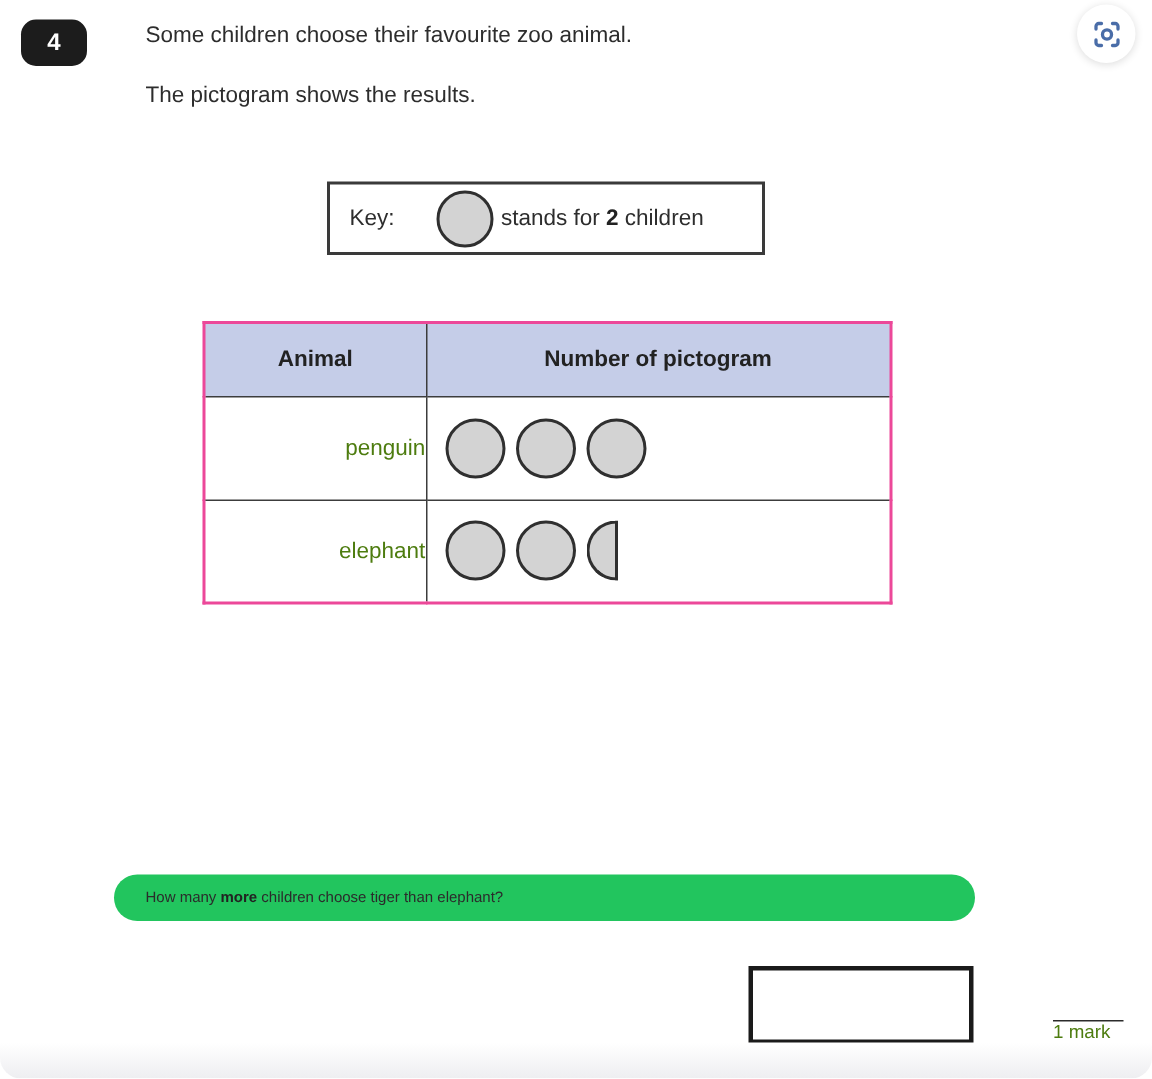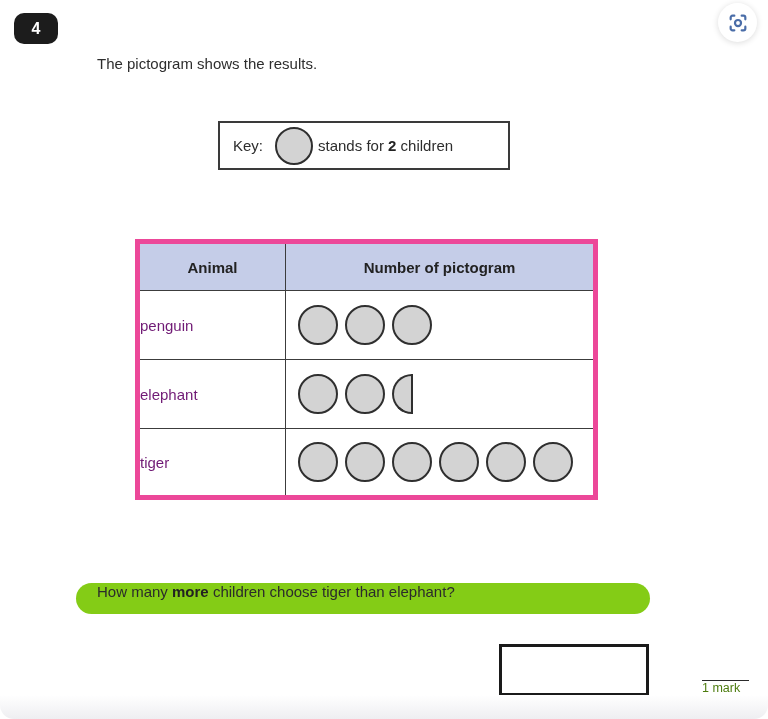--- a/index.html
+++ b/index.html
@@ -56,21 +56,21 @@
     position: absolute;
     left: 218px; top: 121px;
     width: 292px; height: 49px;
     border: 2px solid #3a3a3a;
     background: #ffffff;
     box-sizing: border-box;
     display: flex; align-items: center;
     padding: 0 13px;
     font-size: 15px;
   }
-  .key-label { margin-right: 12px; }
+  .key-label { margin-right: 28px; }
   .key-circle {
     width: 38px; height: 38px;
     border-radius: 50%;
     background: #d3d3d3;
     border: 2.5px solid #2f2f2f;
     box-sizing: border-box;
     flex: 0 0 auto;
     margin-right: 5px;
   }
   .bold { font-weight: bold; color: #222; }
@@ -79,33 +79,33 @@
     position: absolute;
     left: 135px; top: 214px;
     border-collapse: collapse;
     table-layout: fixed;
   }
   .pictogram-table th, .pictogram-table td {
     border: 1.5px solid #3c3c3c;
     box-sizing: border-box;
     padding: 0;
   }
-  .pictogram-table { border: 5px solid #ec4899; margin-top: 25px; }
+  .pictogram-table { border: 2px solid #ec4899; }
   .col-animal { width: 148px; }
   .col-symbols { width: 310px; }
   .pictogram-table th {
     height: 49px;
     background: #c5cde8;
     font-size: 15px;
     font-weight: bold;
     color: #222;
     text-align: center;
   }
   .pictogram-table td { height: 69px; background: #ffffff; }
-  .animal-cell { text-align: left; font-size: 15px; color: #701a75; }
+  .animal-cell { text-align: right; font-size: 15px; color: #4d7c0f; }
   .symbol-wrap {
     display: flex; align-items: center;
     gap: 7px;
     padding-left: 12px;
   }
   .circle {
     width: 40px; height: 40px;
     border-radius: 50%;
     background: #d3d3d3;
     border: 2.5px solid #2f2f2f;
@@ -118,26 +118,26 @@
     background: #d3d3d3;
     border: 2.5px solid #2f2f2f;
     box-sizing: border-box;
     flex: 0 0 auto;
   }
   
   .question-pill {
     position: absolute;
     left: 76px; top: 583px;
     width: 574px; height: 31px;
-    background: #84cc16;
+    background: #22c55e;
     border-radius: 16px;
-    display: flex; 
+    display: flex; align-items: center;
     padding-left: 21px;
     box-sizing: border-box;
-    font-size: 15px;
+    font-size: 10px;
     color: #2b2b2b;
   }
   
   .answer-box {
     position: absolute;
     left: 499px; top: 644px;
     width: 150px; height: 52px;
     border: 3px solid #1a1a1a;
     background: #ffffff;
     box-sizing: border-box;
@@ -155,20 +155,21 @@
 </style>
 </head>
 <body>
 
 <div class="page">
 
   <div class="q-badge">
     <span>4</span>
   </div>
 
+  <div class="intro-1">Some children choose their favourite zoo animal.</div>
   <div class="intro-2">The pictogram shows the results.</div>
 
   <button class="scan-btn">
     <span style="display:flex">
       <svg width="22" height="22" viewBox="0 0 24 24" fill="none" stroke="#4a6da8" stroke-width="2.4" stroke-linecap="round" stroke-linejoin="round">
         <path d="M4 8 V6 a2 2 0 0 1 2 -2 h2"></path>
         <path d="M16 4 h2 a2 2 0 0 1 2 2 v2"></path>
         <path d="M20 16 v2 a2 2 0 0 1 -2 2 h-2"></path>
         <path d="M8 20 H6 a2 2 0 0 1 -2 -2 v-2"></path>
         <circle cx="12" cy="12" r="3.3"></circle>
@@ -211,33 +212,20 @@
       <td class="animal-cell"><span>elephant</span></td>
       <td>
             <div class="symbol-wrap">
               <span class="circle"></span>
               <span class="circle"></span>
               <span class="half-circle"></span>
             </div>
           </td>
     </tr>
 
-    <tr>
-      <td class="animal-cell"><span>tiger</span></td>
-      <td>
-            <div class="symbol-wrap">
-              <span class="circle"></span>
-              <span class="circle"></span>
-              <span class="circle"></span>
-              <span class="circle"></span>
-              <span class="circle"></span>
-              <span class="circle"></span>
-            </div>
-          </td>
-    </tr>
 
   </tbody>
   </table>
 
   <div class="question-pill">
     <span>
       <span>How many </span><span class="bold">more</span><span> children choose tiger than elephant?</span>
     </span>
   </div>
 

